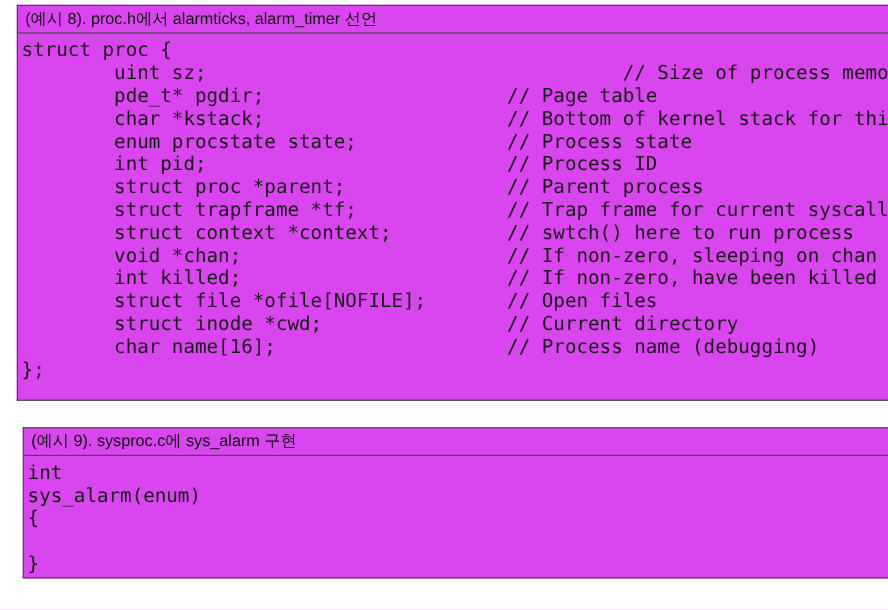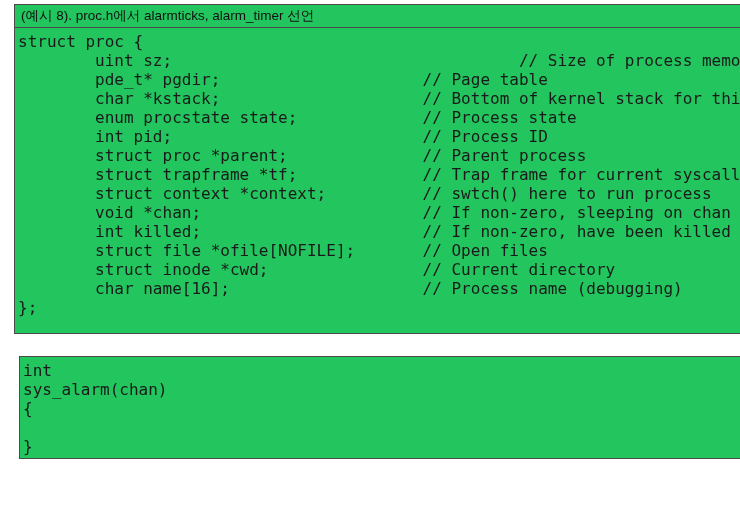--- a/index.html
+++ b/index.html
@@ -9,21 +9,21 @@
   }
   body {
     width: 740px;
     height: 508px;
     overflow: hidden;
     position: relative;
   }
   .example-box {
     border: 1px solid #4a4a4a;
     border-right: none; 
-    background: #22c55e;
+    background: #d946ef;
   }
   .box-1 { margin: 4px 0 0 14px; }
   .box-2 { margin: 22px 0 0 19px; }
   .box-header {
     font-family: "Liberation Sans", sans-serif;
     font-size: 13.5px;
     line-height: 17px;
     color: #111111;
     padding: 2px 6px 3px 6px;
     border-bottom: 1px solid #4a4a4a;
@@ -60,18 +60,19 @@
         struct context *context;          // swtch() here to run process
         void *chan;                       // If non-zero, sleeping on chan
         int killed;                       // If non-zero, have been killed
         struct file *ofile[NOFILE];       // Open files
         struct inode *cwd;                // Current directory
         char name[16];                    // Process name (debugging)
 };</pre>
 </div>
 
 <div class="example-box box-2">
+  <div class="box-header">(예시 9). sysproc.c에 sys_alarm 구현</div>
   <pre class="code-block">int
-sys_alarm(chan)
+sys_alarm(enum)
 {
 
 }</pre>
 </div>
 
 </body></html>

